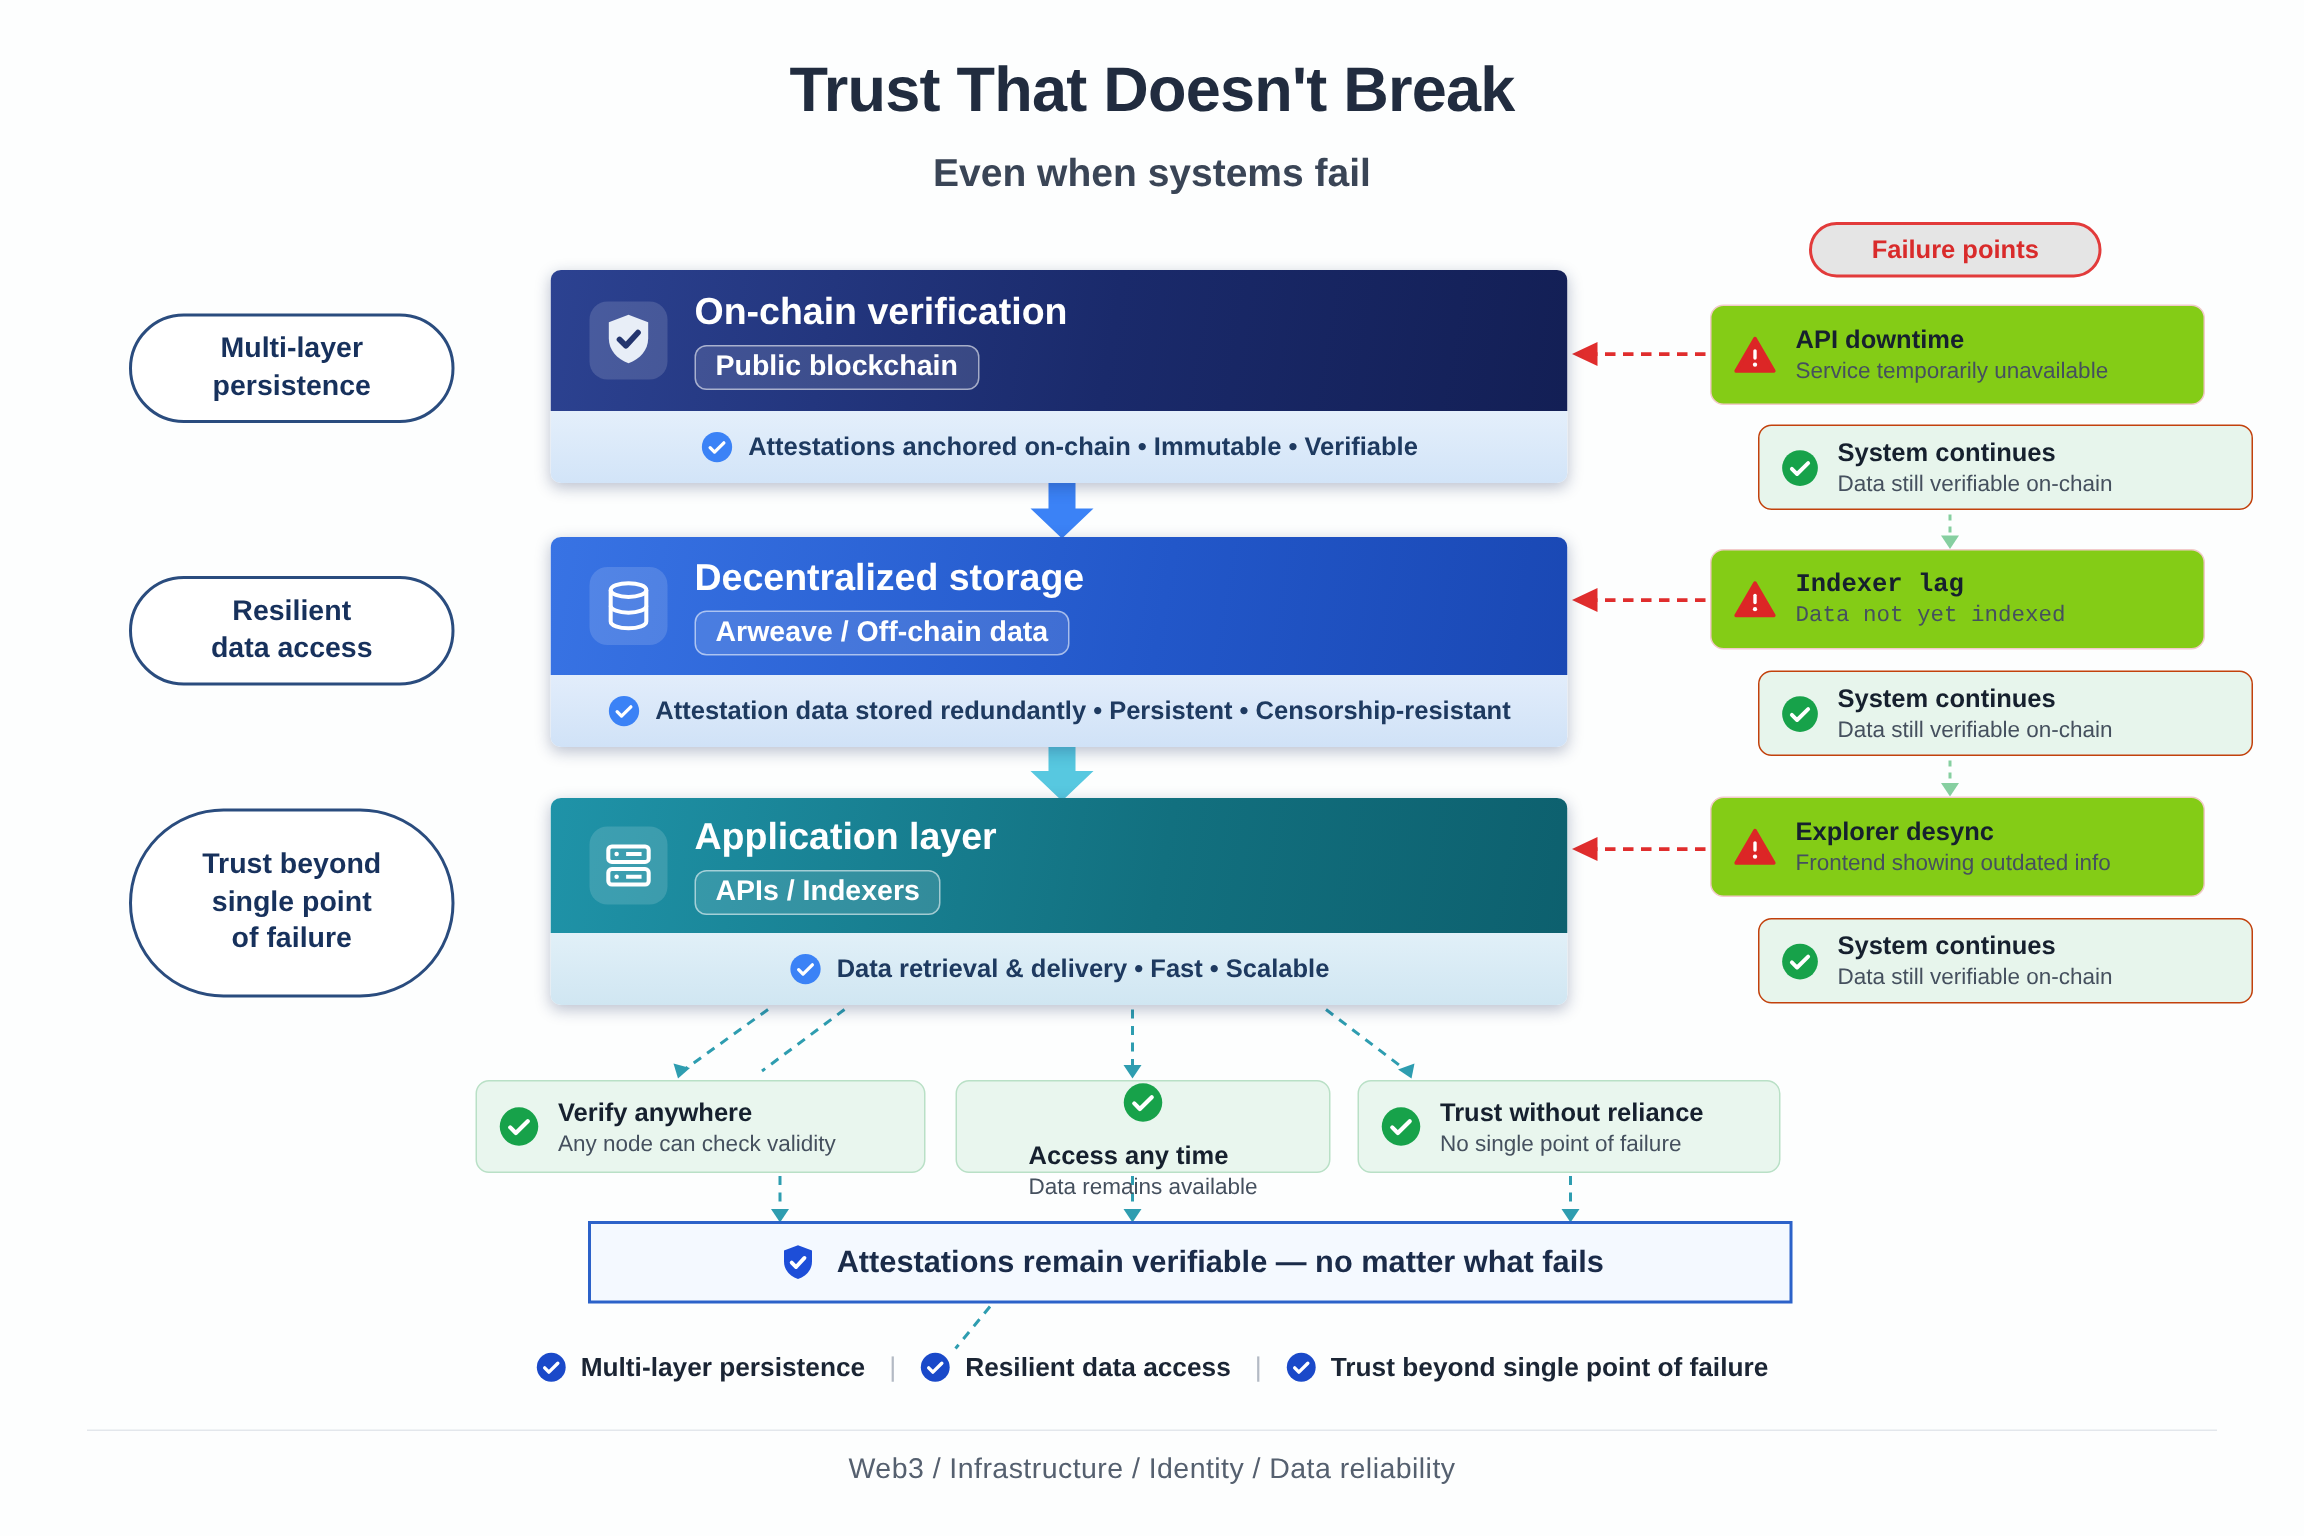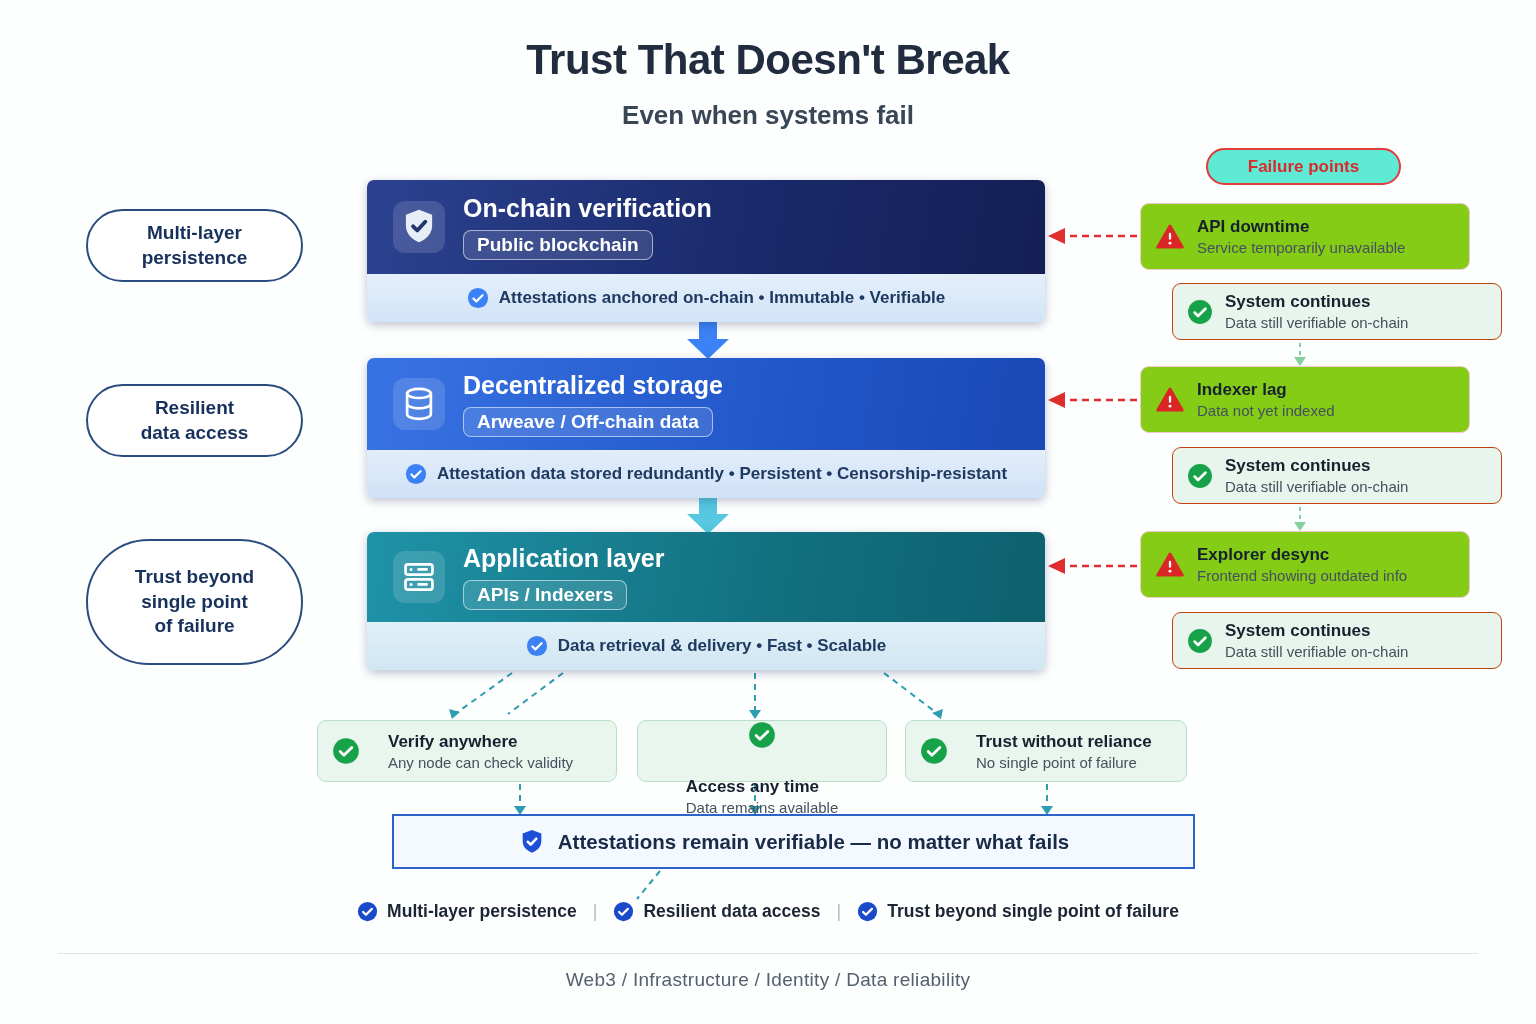--- a/index.html
+++ b/index.html
@@ -14,21 +14,21 @@
               font-size:26px; font-weight:600; color:#3a4556; }
 
   .left-pill { position:absolute; border:2.5px solid #2a4c7e; border-radius:64px; background:#ffffff;
                display:flex; align-items:center; justify-content:center; text-align:center;
                font-weight:700; font-size:19px; color:#17315c; white-space:pre-line; line-height:1.3; }
   .lp1 { left:86px; top:209px; width:217px; height:73px; }
   .lp2 { left:86px; top:384px; width:217px; height:73px; }
   .lp3 { left:86px; top:539px; width:217px; height:126px; }
 
   .failure-pill { position:absolute; left:1206px; top:148px; width:195px; height:37px;
-                  border:2px solid #e23b3b; border-radius:19px; background:#5eead4;
+                  border:2px solid #e23b3b; border-radius:19px; background:#e5e5e5;
                   color:#d92b2b; font-weight:700; font-size:17px;
                   display:flex; align-items:center; justify-content:center; }
 
   .layer { position:absolute; left:367px; width:678px; border-radius:7px; overflow:hidden;
            box-shadow:0 3px 10px rgba(20,40,90,.28); }
   .layer1 { top:180px; height:142px; }
   .layer2 { top:358px; height:140px; }
   .layer3 { top:532px; height:138px; }
   .layer-header { display:flex; align-items:center; padding:16px 26px; gap:18px; }
   .layer1 .layer-header { height:94px; background:linear-gradient(100deg,#2c4291 0%,#1a2a6b 55%,#131f55 100%); }
@@ -43,28 +43,28 @@
   .layer-footer { height:48px; display:flex; align-items:center; justify-content:center; gap:10px;
                   font-size:17px; font-weight:700; color:#1e3a60; }
   .layer1 .layer-footer { background:linear-gradient(180deg,#e4effb,#d2e4f8); }
   .layer2 .layer-footer { background:linear-gradient(180deg,#e2edfb,#d0e2f7); }
   .layer3 .layer-footer { background:linear-gradient(180deg,#e1f0f8,#d0e6f2); }
 
   .fcard { position:absolute; left:1140px; width:330px; border-radius:9px;
            display:flex; align-items:center; gap:12px; padding:0 14px; }
   .fcard.red { background:#84cc16; border:1px solid #f2caca; }
   .fcard.ok  { background:#e7f5ec; border:1px solid #c2410c;margin-left:32px; }
-  .fc1{top:203px;height:67px;} .fc2{top:283px;height:57px;} .fc3{top:366px;height:67px;}
+  .fc1{top:203px;height:67px;} .fc2{top:283px;height:57px;} .fc3{top:366px;height:67px;font-family:Liberation Mono, monospace;}
   .fc4{top:447px;height:57px;} .fc5{top:531px;height:67px;} .fc6{top:612px;height:57px;}
   .fcard-title { font-size:17px; font-weight:700; color:#16202e; }
   .fcard-desc { font-size:15px; color:#45505e; margin-top:2px; }
   .ficon { flex:0 0 auto; display:flex; align-items:center; }
 
   .bcard { position:absolute; top:720px; height:62px; background:#e9f6ee; border:1.5px solid #b9e0c6;
-           border-radius:9px; display:flex; align-items:center; gap:28px; padding:0 14px; }
+           border-radius:9px; display:flex; align-items:center; gap:12px; padding:0 14px; }
   .bc1{left:317px;width:300px;} .bc2{left:637px;width:250px;flex-direction:column;} .bc3{left:905px;width:282px;}
 
   .banner { position:absolute; left:392px; top:814px; width:803px; height:55px; background:#f4f9ff;
             border:2.5px solid #2c62c9; border-radius:0; display:flex; align-items:center;
             justify-content:center; gap:12px; font-size:20.5px; font-weight:700; color:#1a2b49; }
 
   .checklist { position:absolute; top:901px; left:0; width:100%;
                display:flex; align-items:center; justify-content:center; gap:16px; }
   .chk-item { display:flex; align-items:center; gap:9px; font-size:17.5px; font-weight:700; color:#1b2534; }
   .chk-sep { color:#b3bac4; font-size:18px; font-weight:400; }

